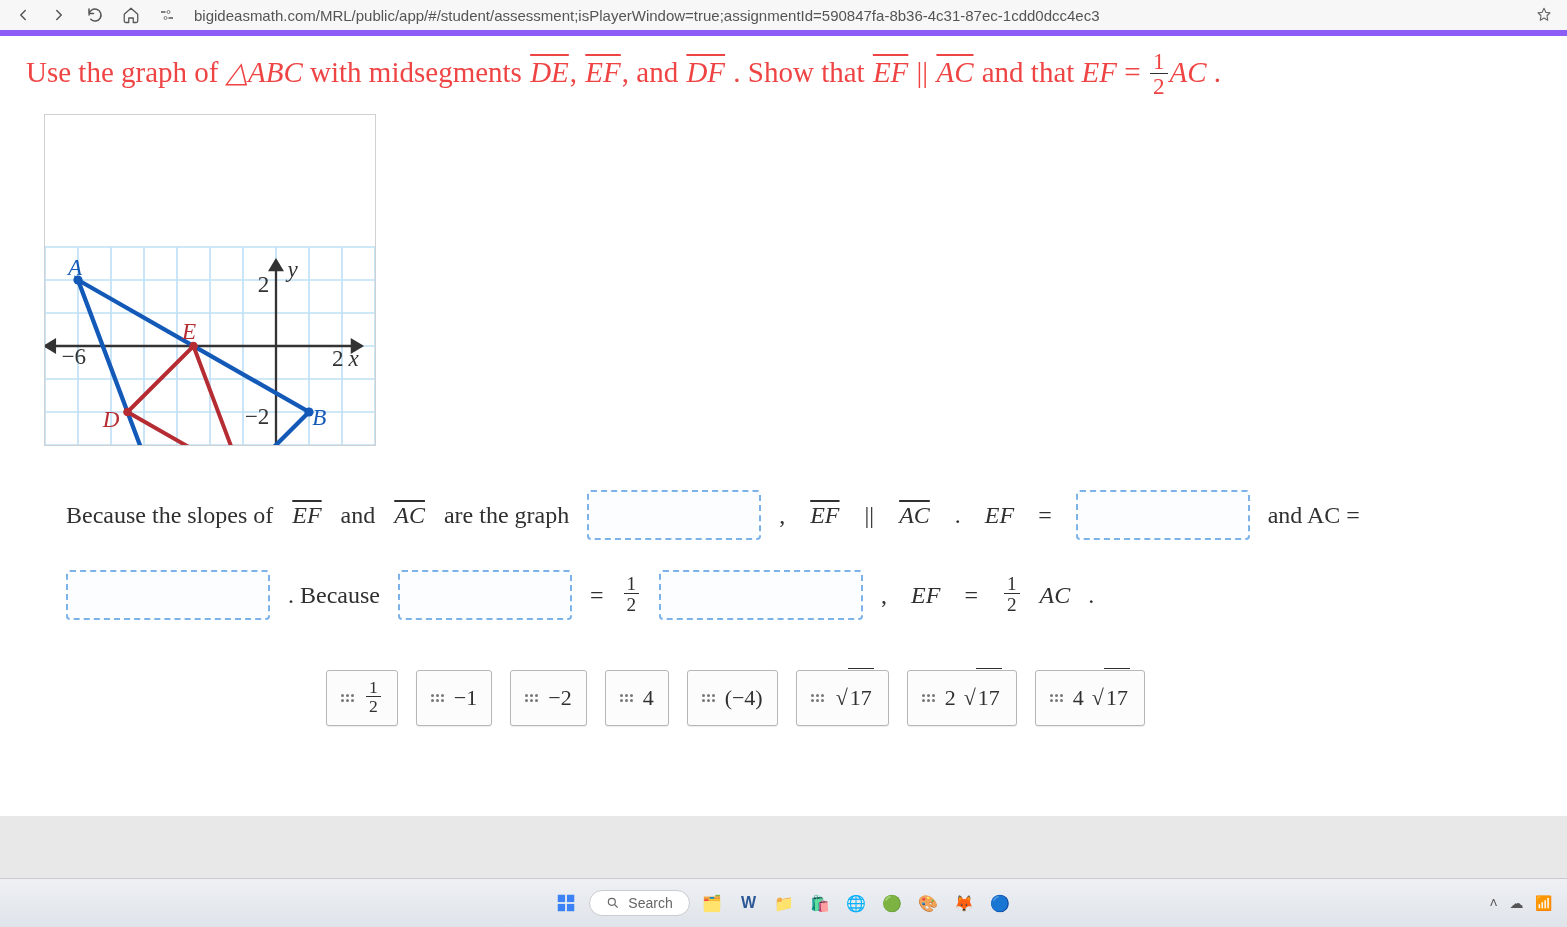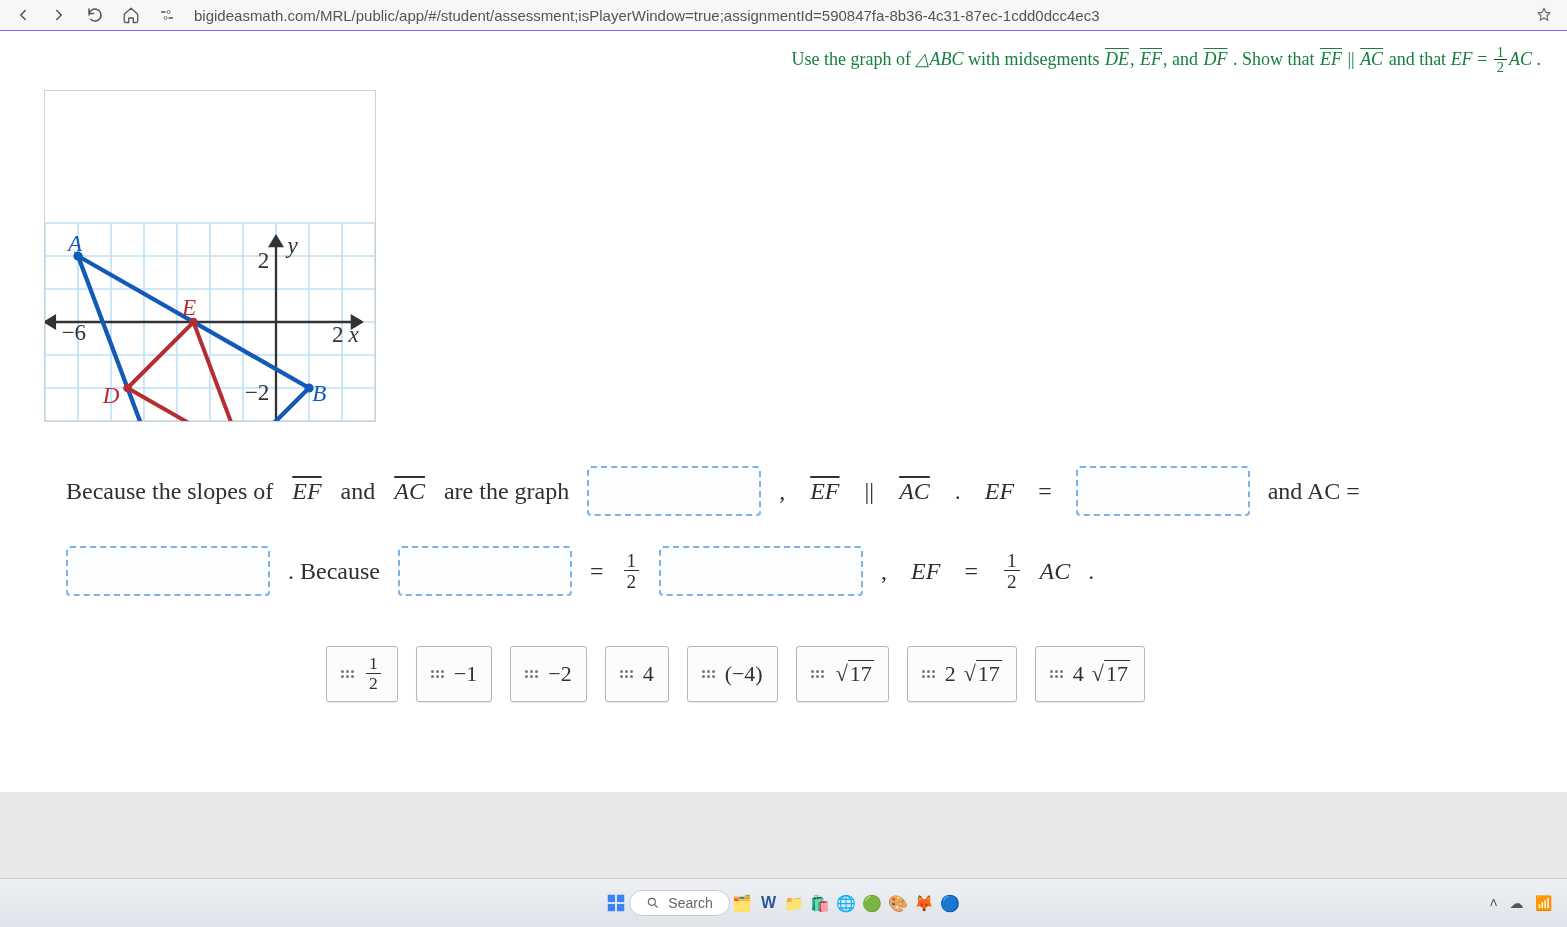--- a/index.html
+++ b/index.html
@@ -7,21 +7,21 @@
     font-family: Arial, sans-serif;
     background: #e8e8e8;
     overflow-x: hidden;
   }
   
   .browser-nav {
     display: flex;
     align-items: center;
     padding: 6px 14px;
     background: #f7f7f7;
-    border-bottom: 1px solid #8b5cf6;
+    border-bottom: 6px solid #8b5cf6;
     gap: 18px;
     color: #555;
     font-size: 16px;
   }
   .browser-nav .nav-icon {
     width: 18px;
     height: 18px;
     display: inline-flex;
     align-items: center;
     justify-content: center;
@@ -35,24 +35,23 @@
     margin-left: auto;
     color: #666;
   }
   
   .page {
     background: #fff;
     padding: 14px 26px 90px 26px;
   }
   .question-stem {
     font-family: Georgia, 'Times New Roman', serif;
-    font-size: 18px;
-    color: #15803d;
+    font-size: 29px;
+    color: #ef4444;
     line-height: 1.5;
-    text-align: right;
   }
   .overline {
     text-decoration: overline;
     padding: 0 1px;
   }
   .mathit {
     font-style: italic;
     font-family: 'Times New Roman', serif;
   }
   .frac {
@@ -129,31 +128,31 @@
     display: inline-grid;
     grid-template-columns: repeat(3, 3px);
     grid-template-rows: repeat(2, 3px);
     gap: 2px;
     margin-right: 4px;
   }
   .grip span {
     width: 3px; height: 3px; background:#777; border-radius:50%;
   }
   .sqrt { position: relative; padding-left: 2px; }
-  .sqrt .radicand { border-top: 1.5px solid #303030; padding: 0 2px 0 2px;}
+  .sqrt .radicand { border-top: 1.5px solid #303030; padding: 16px 2px 0 2px;}
   
   .taskbar {
     position: fixed;
     left: 0; right: 0; bottom: 0;
     height: 48px;
     background: linear-gradient(180deg,#eef0f4,#dfe4ea);
     border-top: 1px solid #c9cbd0;
     display: flex;
     align-items: center;
-    gap: 0;
+    gap: 10px;
     padding: 0 18px;
     justify-content: center;
   }
   .taskbar .search-pill {
     display: flex;
     align-items: center;
     gap: 8px;
     background: #fff;
     border: 1px solid #c9cbd0;
     border-radius: 18px;

